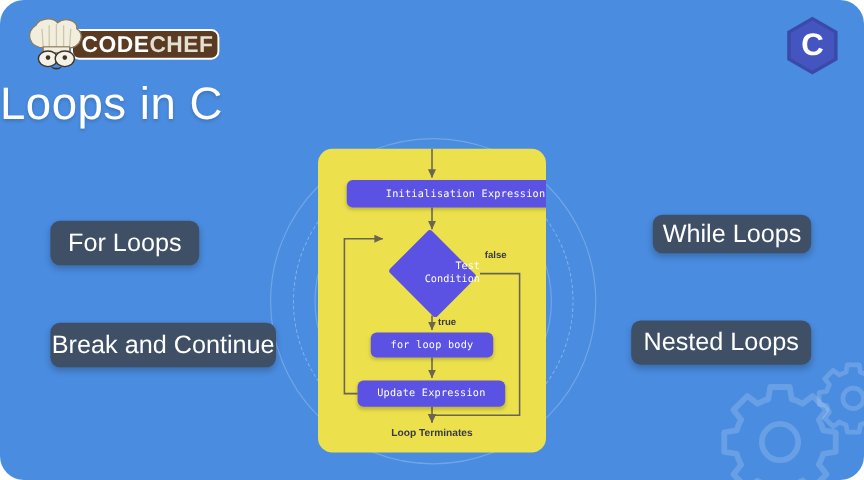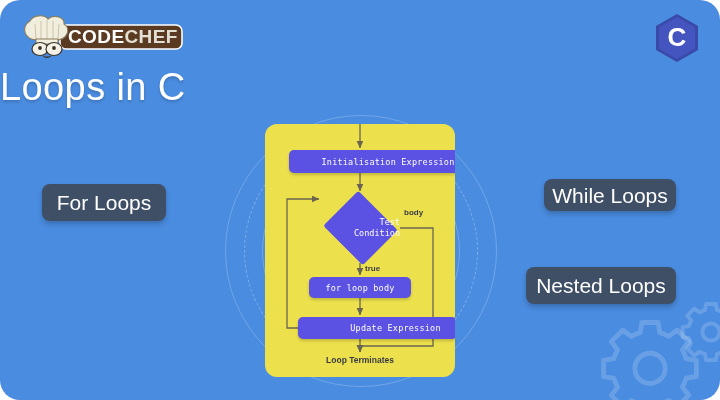--- a/index.html
+++ b/index.html
@@ -125,21 +125,21 @@
     display: flex;
     align-items: center;
     justify-content: center;
     text-align: center;
     border-radius: 5px;
     box-shadow: 0 2px 3px rgba(0,0,0,0.18);
     cursor: pointer;
   }
   #node-init    { left: 24px;  top: 26px;  width: 142px; height: 23px; padding-left: 28px; }
   #node-body    { left: 44px;  top: 153px; width: 102px; height: 21px; }
-  #node-update  { left: 33px;  top: 193px; width: 123px; height: 22px; padding-left: 36px; }
+  #node-update  { left: 33px;  top: 193px; width: 123px; height: 22px; }
 
   #node-test {
     position: absolute;
     left: 56px;
     top: 69px;
     width: 79px;
     height: 70px;
     cursor: pointer;
   }
   #node-test .diamond-shape {
@@ -229,20 +229,21 @@
     <svg width="46" height="50" viewBox="0 0 46 50">
       <polygon points="23,1 44,13 44,37 23,49 2,37 2,13" fill="#3a4aa8"></polygon>
       <polygon points="23,4 41,14.5 41,35.5 23,46 5,35.5 5,14.5" fill="#4555c0"></polygon>
       <text x="23" y="33" text-anchor="middle" font-family="'Liberation Sans', sans-serif" font-size="26" font-weight="bold" fill="#ffffff">C</text>
     </svg>
   </div>
 
   <div id="page-title">Loops in C</div>
 
   <div class="topic-btn" id="btn-for">For Loops</div>
+  <div class="topic-btn" id="btn-break">Break and Continue</div>
   <div class="topic-btn" id="btn-while">While Loops</div>
   <div class="topic-btn" id="btn-nested">Nested Loops</div>
 
   <div id="flow-panel">
 
     <svg id="flow-svg" width="190" height="253">
       <defs>
         <marker id="arw" markerWidth="7" markerHeight="7" refX="5.4" refY="2.6" orient="auto" markerUnits="strokeWidth">
           <path d="M0,0 L5.6,2.6 L0,5.2 z" fill="#6b6451"></path>
         </marker>
@@ -272,18 +273,18 @@
       <div class="diamond-label">
         <span>Test</span>
         <span>Condition</span>
       </div>
     </div>
 
     <div class="flow-node" id="node-body">for loop body</div>
 
     <div class="flow-node" id="node-update">Update Expression</div>
 
-    <div class="flow-label" id="label-false">body</div>
+    <div class="flow-label" id="label-false">false</div>
     <div class="flow-label" id="label-true">true</div>
     <div class="flow-label" id="label-term">Loop Terminates</div>
   </div>
 
 </div>
 
 </body></html>

